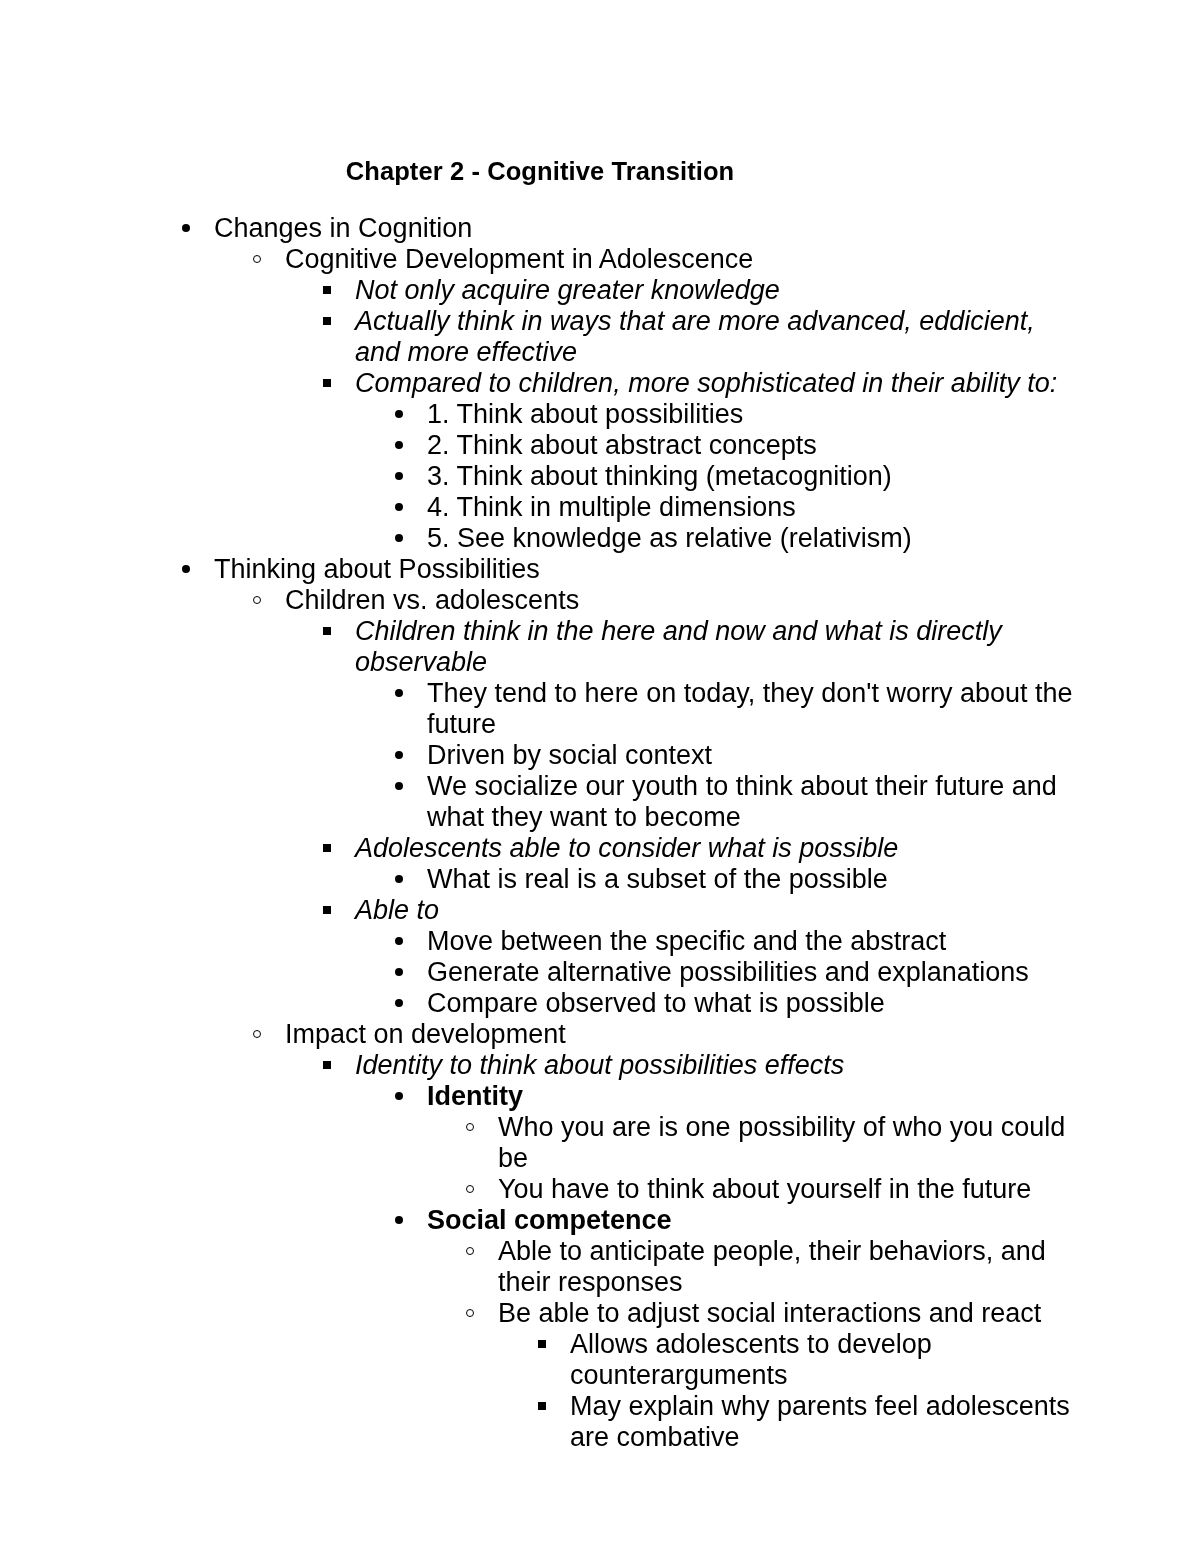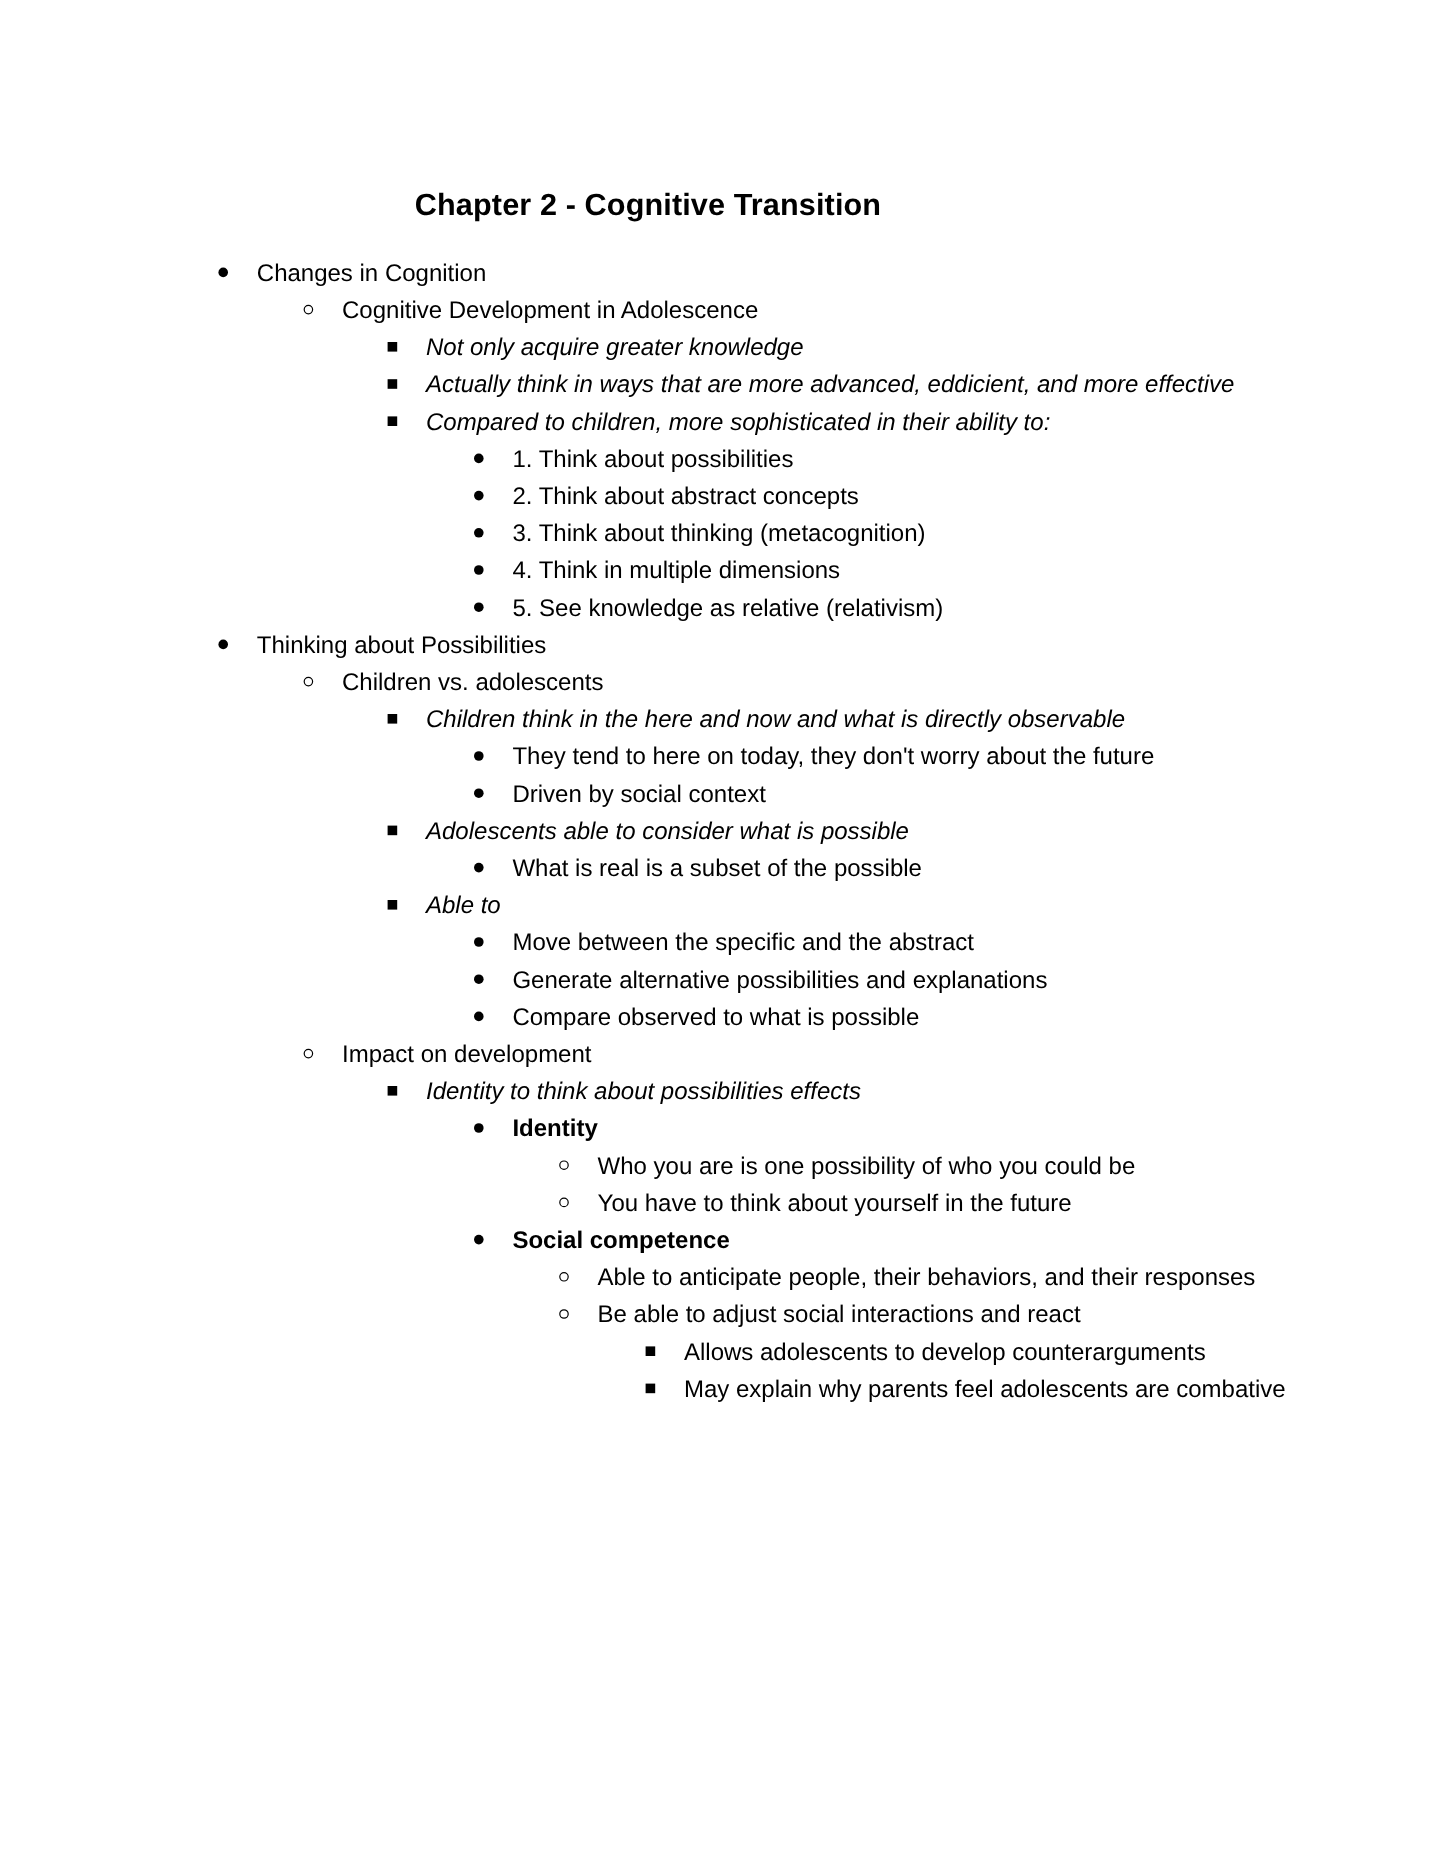--- a/index.html
+++ b/index.html
@@ -36,21 +36,21 @@
     margin-left: 32px;
   }
   .outline {
     position: absolute;
     top: 213px;
     left: 0;
     width: 1200px;
   }
   .item {
     position: relative;
-    font-size: 20px;
+    font-size: 27px;
     line-height: 31px;
     box-sizing: border-box;
     padding-right: 116px;
   }
   .item .marker {
     position: absolute;
     left: 0;
     top: 0;
     width: 32px;
     text-align: left;
@@ -162,20 +162,24 @@
         <span class="text">Children think in the here and now and what is directly observable</span>
       </div>
       <div class="item lvl4">
         <span class="marker"><span class="disc"></span></span>
         <span class="text">They tend to here on today, they don't worry about the future</span>
       </div>
       <div class="item lvl4">
         <span class="marker"><span class="disc"></span></span>
         <span class="text">Driven by social context</span>
       </div>
+      <div class="item lvl4">
+        <span class="marker"><span class="disc"></span></span>
+        <span class="text">We socialize our youth to think about their future and what they want to become</span>
+      </div>
       <div class="item lvl3">
         <span class="marker"><span class="square"></span></span>
         <span class="text">Adolescents able to consider what is possible</span>
       </div>
       <div class="item lvl4">
         <span class="marker"><span class="disc"></span></span>
         <span class="text">What is real is a subset of the possible</span>
       </div>
       <div class="item lvl3">
         <span class="marker"><span class="square"></span></span>

